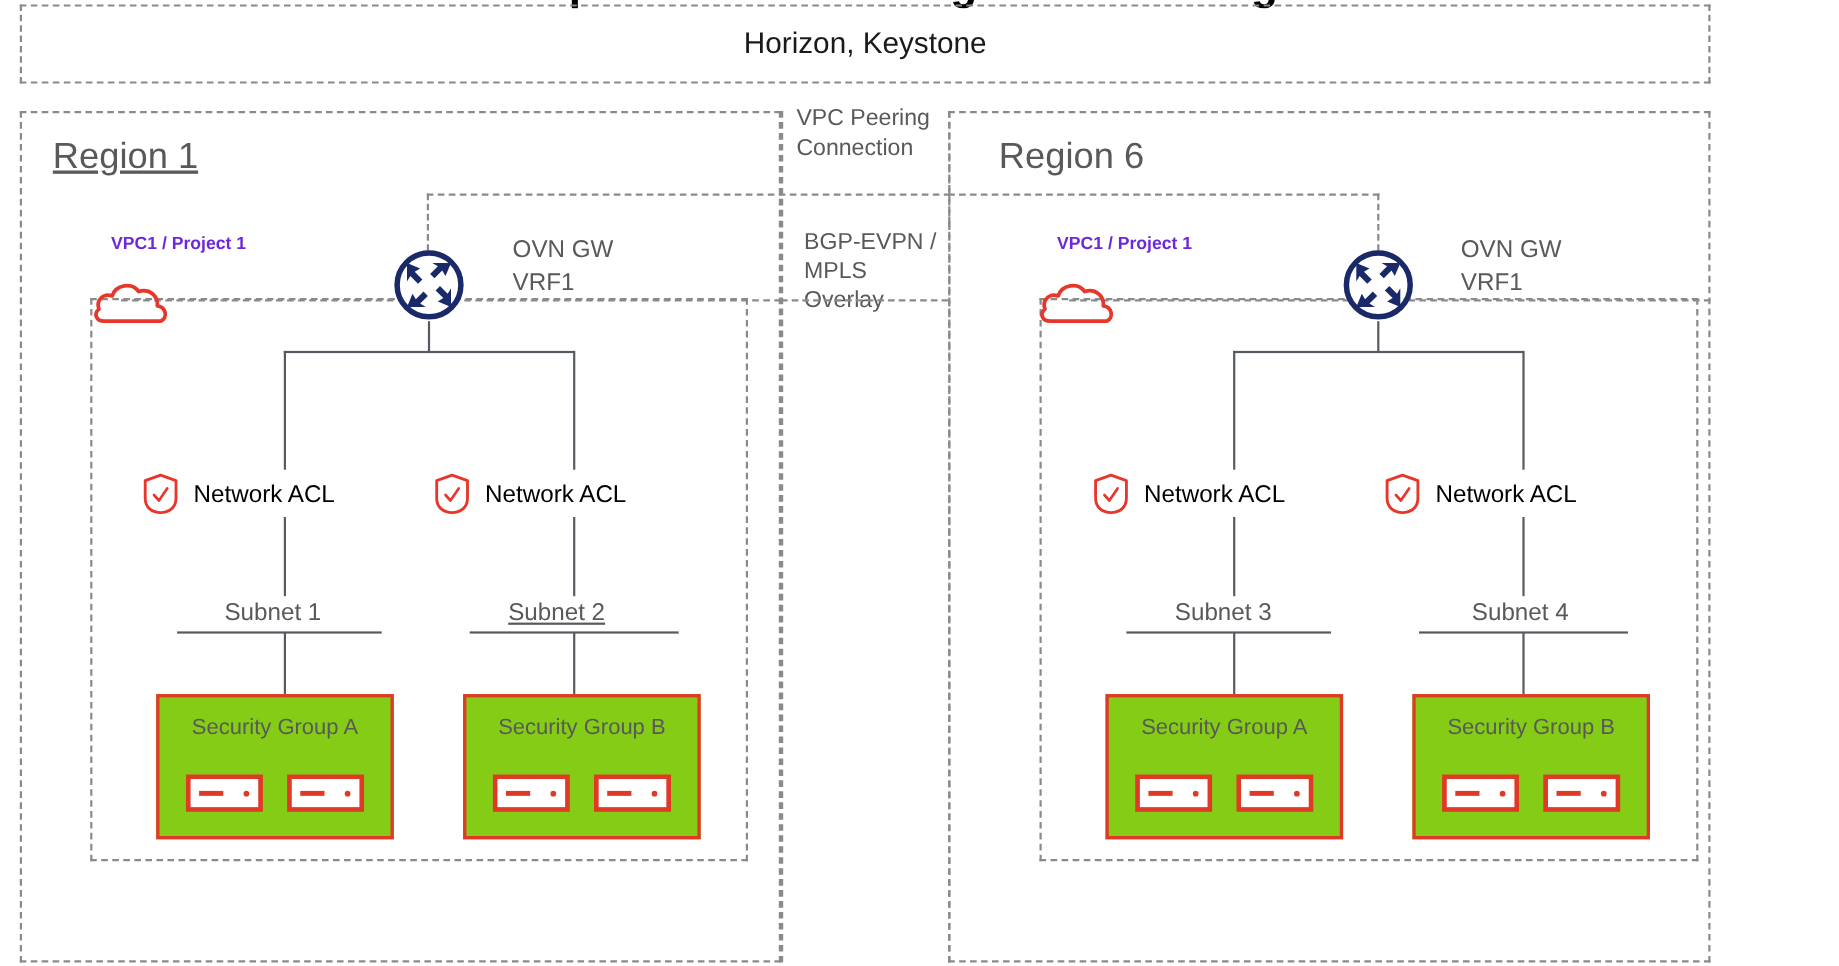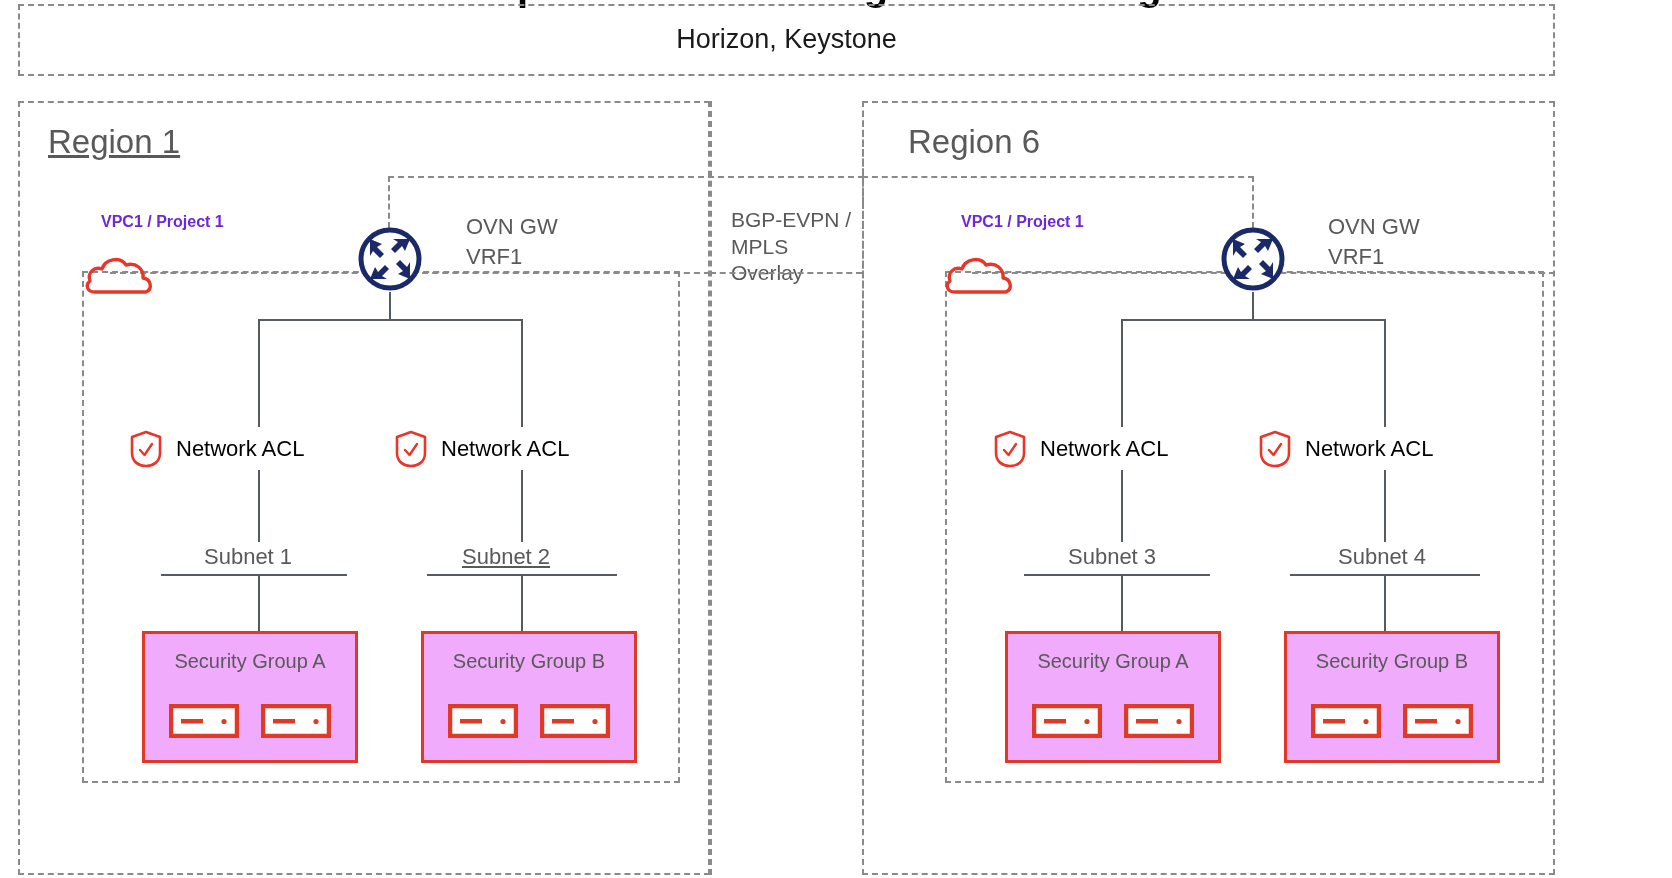--- a/index.html
+++ b/index.html
@@ -85,21 +85,21 @@
   .acl-label { font-size:22px; color:#000000; }
 
   
   .subnet-label { font-size:22px; color:#595959; }
   .subnet-rule { position:absolute; height:2px; background:#555b61; }
 
   
   .sg-box {
     position:absolute;
     border:3px solid #e03a26;
-    background:#f0abfc;
+    background:#84cc16;
   }
   .sg-title {
     position:absolute; left:0; right:0; top:16px;
     text-align:center; font-size:20px; color:#595959; white-space:nowrap;
   }
   .sg-instances {
     position:absolute; left:0; right:0; bottom:22px;
     display:flex; justify-content:center; gap:22px;
   }
   .inst-icon { width:70px; height:34px; position:relative; }
@@ -113,20 +113,21 @@
 
   <div class="dashbox" id="services-box"></div>
   <div class="lbl" id="services-label">Horizon, Keystone</div>
 
   <div class="dashbox region-box" id="region1-box"></div>
   <div class="dashbox region-box" id="region2-box"></div>
 
   <div class="lbl region-title" id="region1-title">Region 1</div>
   <div class="lbl region-title" id="region2-title">Region 6</div>
 
+  <div class="lbl center-lbl" id="peering-label">VPC Peering Connection</div>
   <div class="lbl center-lbl" id="overlay-label">BGP-EVPN / MPLS Overlay</div>
 
   <div class="connv" style="left:862px; top:101px; height:102px;"></div>
 
   <div class="connv" style="left:388px; top:176px; height:52px;"></div>
   <div class="conn" style="left:388px; top:176px; width:476px;"></div>
 
   <div class="connv" style="left:1252px; top:176px; height:52px;"></div>
   <div class="conn" style="left:862px; top:176px; width:392px;"></div>
 

